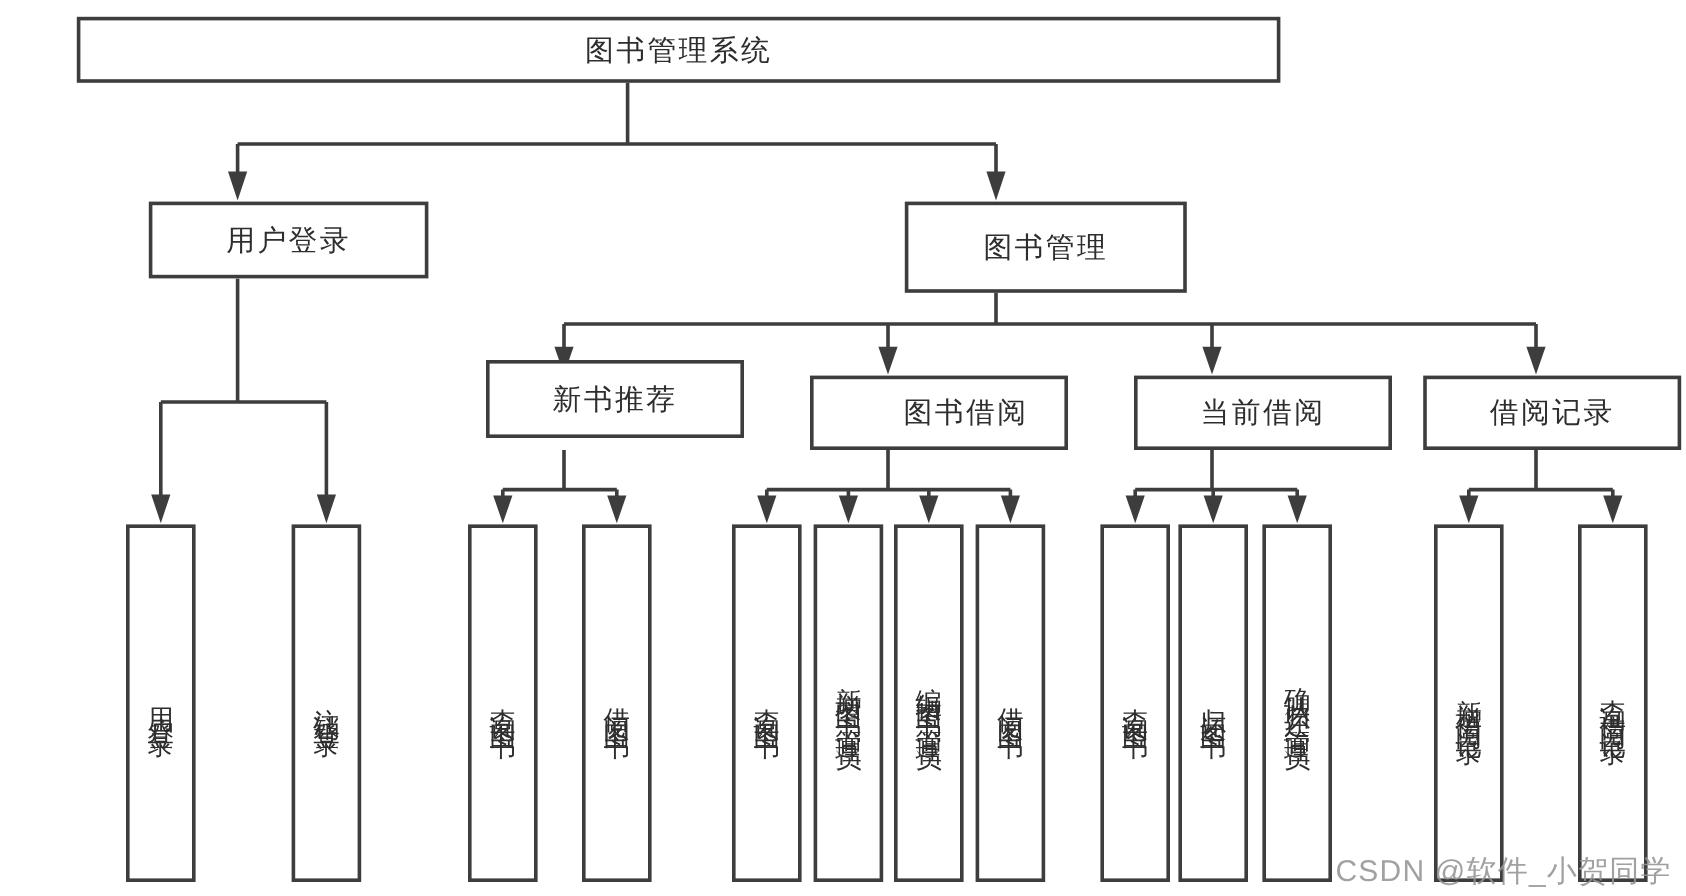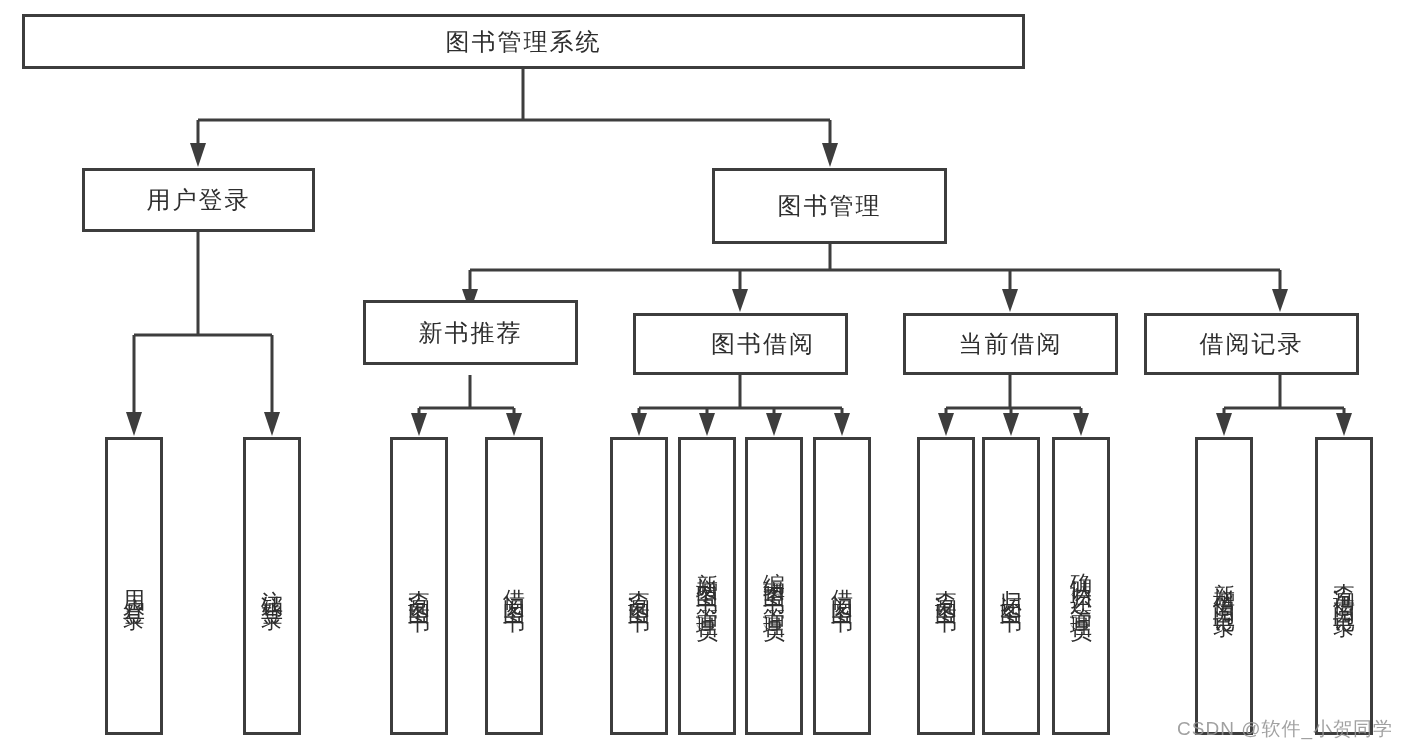--- a/index.html
+++ b/index.html
@@ -22,20 +22,21 @@
     border: 3px solid #3d3d3d;
     background: #ffffff;
     display: flex;
     align-items: center;
     justify-content: center;
     color: #2e2e2e;
     font-size: 24px;
     letter-spacing: 2px;
     white-space: nowrap;
     z-index: 2;
+    margin-left: 42px;
   }
   
   .leaf {
     position: absolute;
     box-sizing: border-box;
     top: 437px;
     width: 58px;
     height: 298px;
     border: 3px solid #3d3d3d;
     background: #ffffff;
@@ -66,21 +67,21 @@
     fill: none;
   }
   #connectors polygon {
     fill: #3d3d3d;
     stroke: none;
   }
   #watermark {
     position: absolute;
     right: 12px;
     bottom: 5px;
-    font-size: 19px;
+    font-size: 25px;
     letter-spacing: 1px;
     color: rgba(148, 148, 148, 0.88);
     z-index: 5;
     white-space: nowrap;
   }
   
   #n-root        { left: 22px;   top: 14px;  width: 1003px; height: 55px; }
   #n-user-login  { left: 82px;   top: 168px; width: 233px;  height: 64px; }
   #n-book-mgmt   { left: 712px;  top: 168px; width: 235px;  height: 76px; }
   #n-new-book    { left: 363px;  top: 300px; width: 215px;  height: 65px; }

